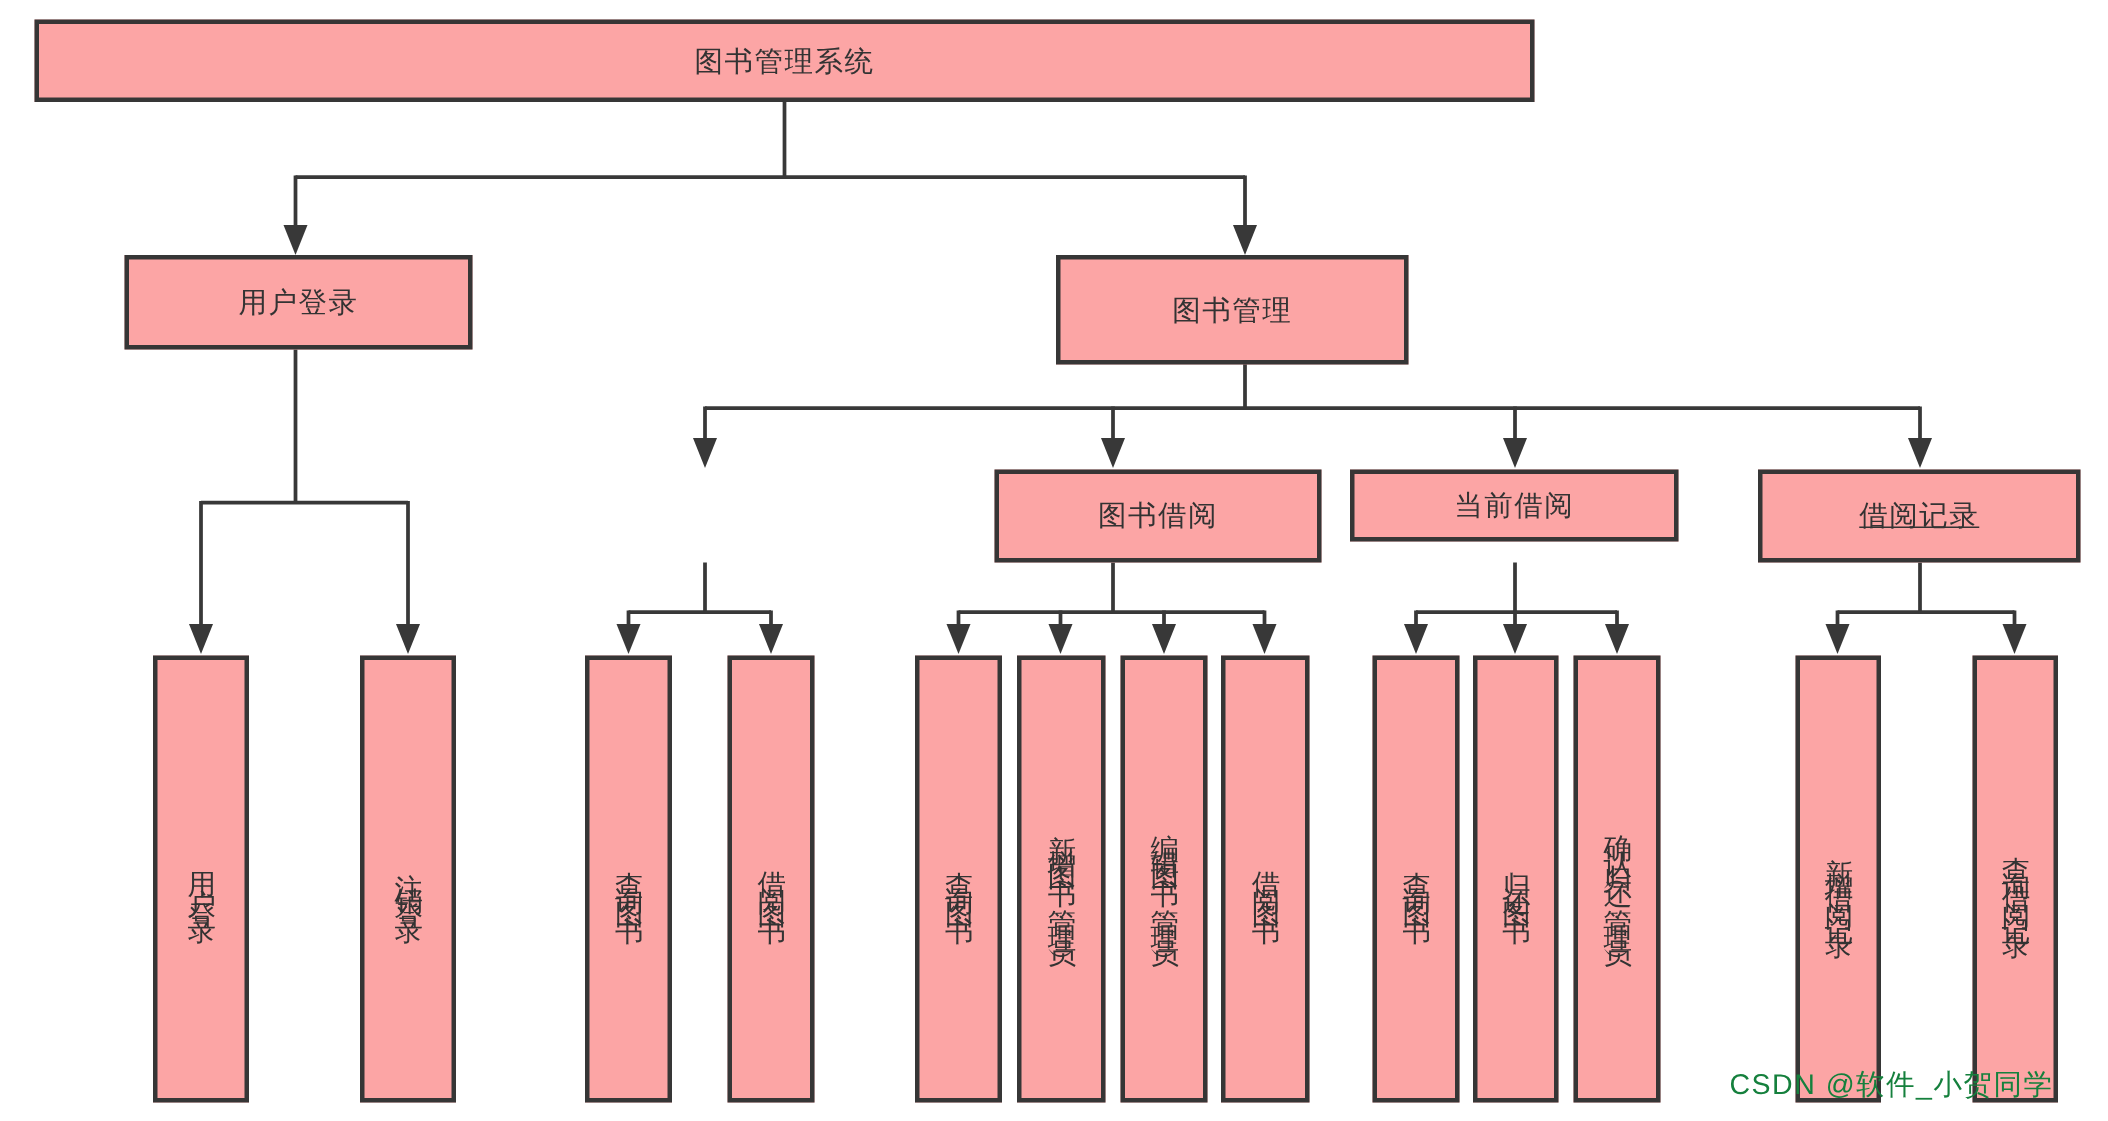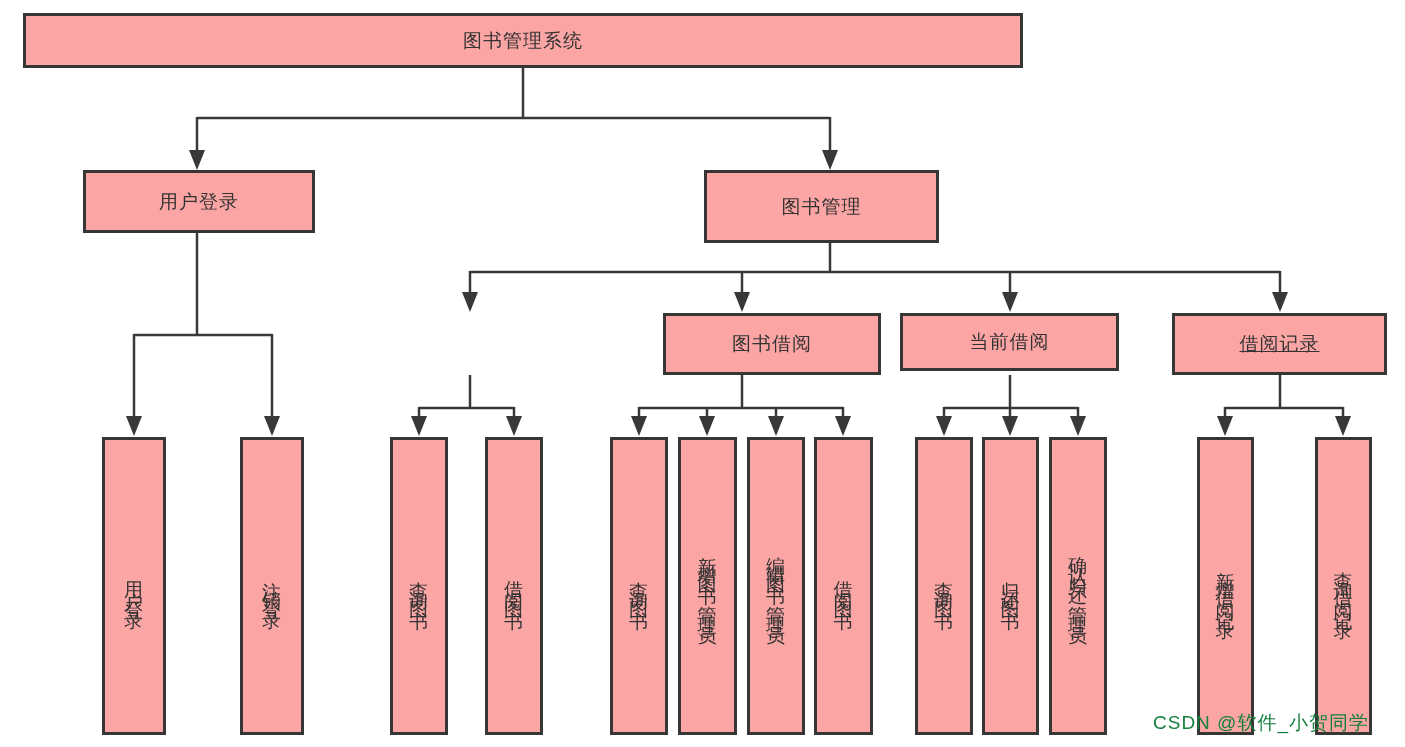--- a/index.html
+++ b/index.html
@@ -37,21 +37,21 @@
     letter-spacing: 10px;
     white-space: normal;
     line-height: 1;
   }
   
   .n-root          { left: 23px;   top: 13px;  width: 1000px; height: 55px; }
   .n-user-login    { left: 83px;   top: 170px; width: 232px;  height: 63px; }
   .n-book-mgmt     { left: 704px;  top: 170px; width: 235px;  height: 73px; }
   .n-newbook       { left: 363px;  top: 313px; width: 215px;  height: 62px; }
   .n-bookborrow    { left: 633px;  top: 313px; width: 218px;  height: 62px; margin-left: 30px; }
-  .n-currentborrow { left: 900px;  top: 313px; width: 219px;  height: 58px; }
+  .n-currentborrow { left: 900px;  top: 313px; width: 219px;  height: 48px; }
   .n-borrowrecords { left: 1172px; top: 313px; width: 215px;  height: 62px; text-decoration: underline; }
   .leaf            { top: 437px; height: 298px; }
   .n-g1a { left: 102px;  width: 64px; }
   .n-g1b { left: 240px;  width: 64px; }
   .n-g2a { left: 390px;  width: 58px; }
   .n-g2b { left: 485px;  width: 58px; }
   .n-g3a { left: 610px;  width: 58px; }
   .n-g3b { left: 678px;  width: 59px; }
   .n-g3c { left: 747px;  width: 58px; }
   .n-g3d { left: 814px;  width: 59px; }

